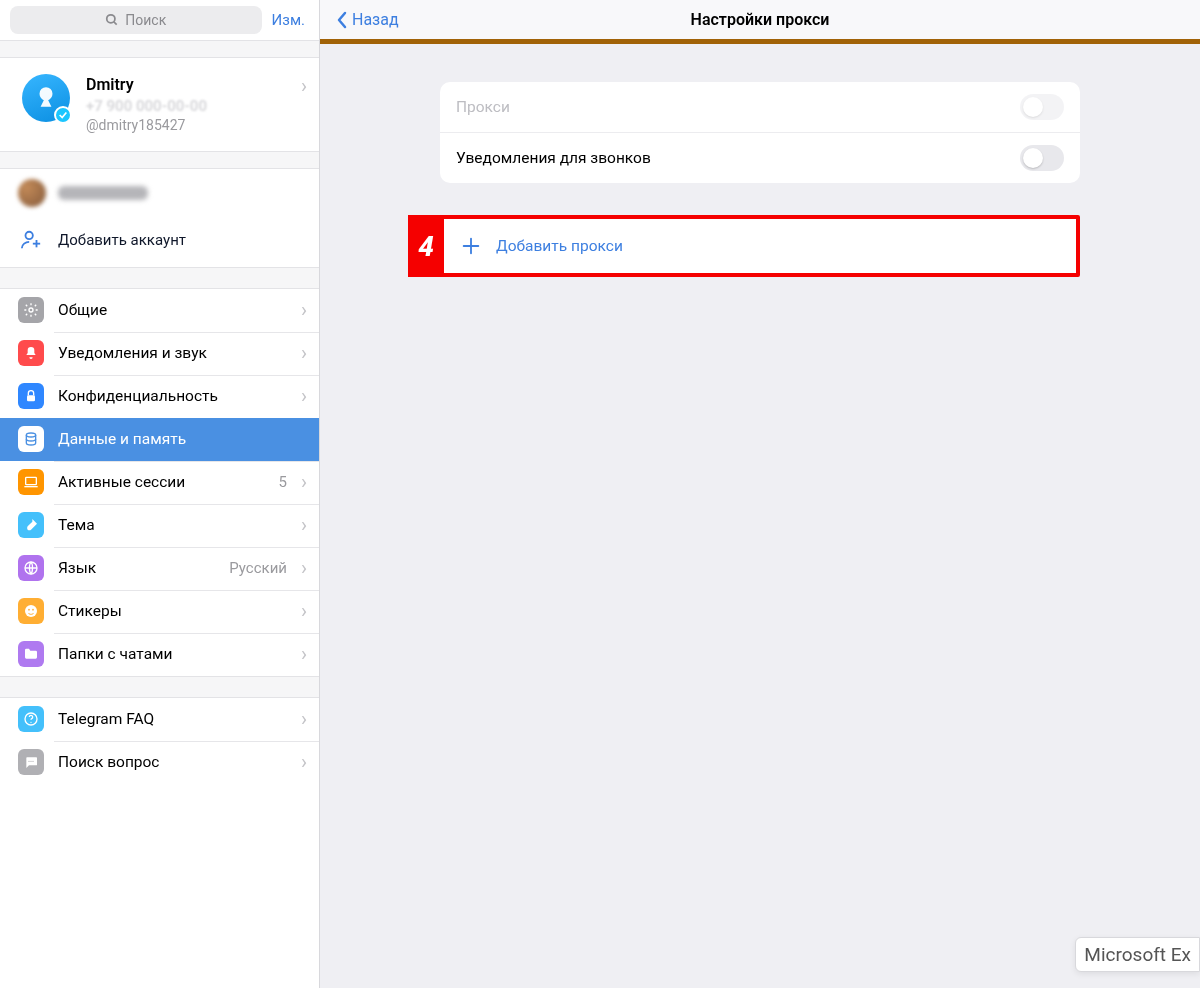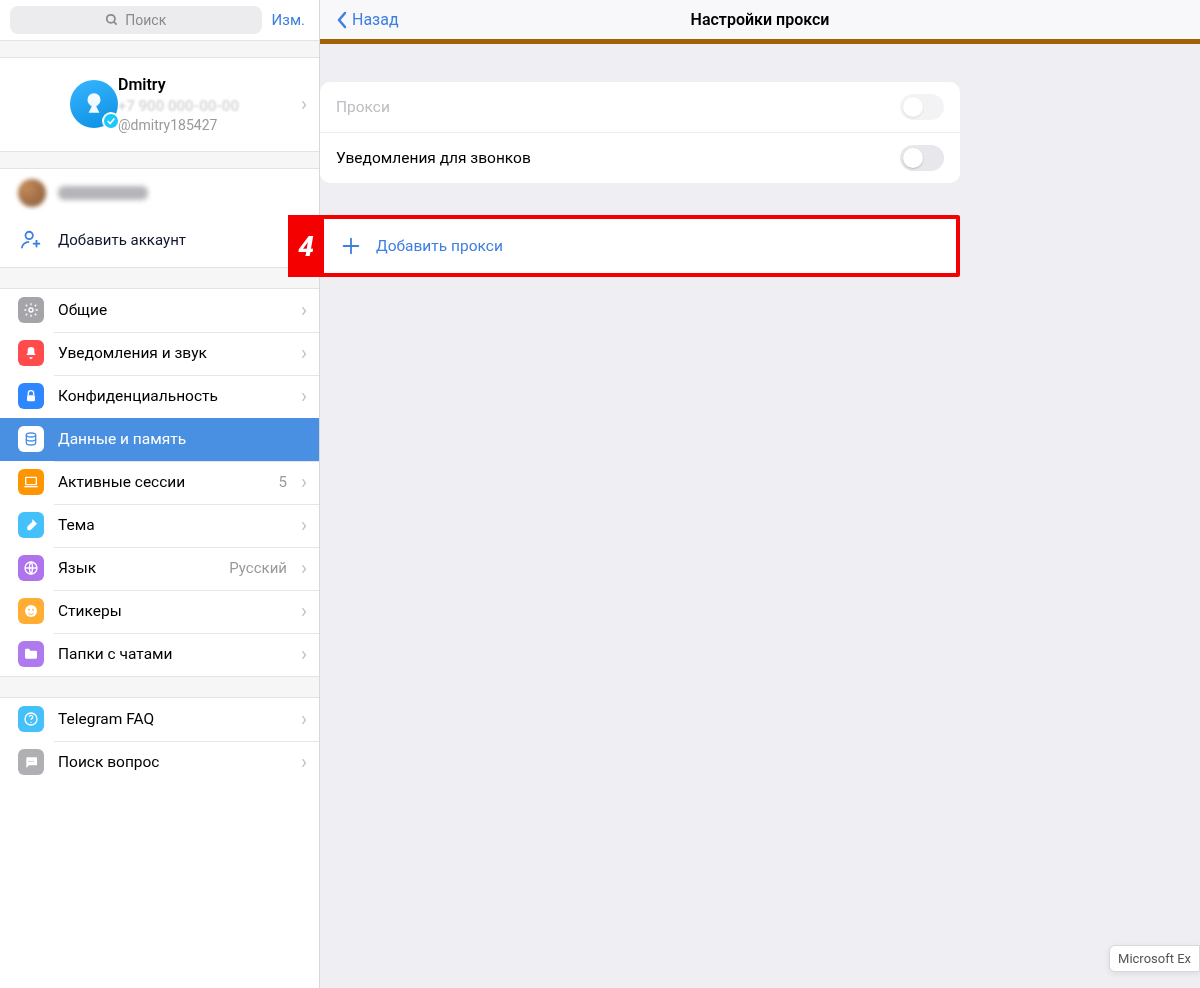--- a/index.html
+++ b/index.html
@@ -32,24 +32,23 @@
     background: #ececee;
     border-radius: 8px;
     color: #8a8a8e;
     font-size: 14px;
   }
   .edit-link { color: #3d7fe0; font-size: 15px; cursor: pointer; }
   .section-gap { height: 22px; background: #f6f6f7; border-top:1px solid #e3e3e6; border-bottom:1px solid #e3e3e6;}
   .section-gap.small { height: 18px; }
 
   .profile {
-    display: flex; align-items: center; gap: 0;
+    display: flex; gap: 16px;
     padding: 16px 12px 16px 22px;
     background: #fff;
-    margin-left: 48px;
   }
   .avatar {
     width: 48px; height: 48px; border-radius: 50%;
     background: linear-gradient(160deg,#37b6ff 0%,#0b8fe2 100%);
     display:flex; align-items:center; justify-content:center;
     position: relative;
     flex-shrink: 0;
   }
   .avatar svg { width:26px; height:26px; }
   .avatar-badge { position:absolute; bottom:-2px; right:-2px; width:18px; height:18px; border-radius:50%;
@@ -106,21 +105,21 @@
   .add-account .plus-badge {
     width:26px; height:26px; display:flex; align-items:center; justify-content:center; color:#3d7fe0;
   }
 
   
   .main { flex:1; display:flex; flex-direction:column; background:#efeff3; }
   .topbar { height:44px; display:flex; align-items:center; justify-content:space-between;
     padding:0 16px; background:#f8f8fa; border-bottom:5px solid #a16207; position:relative;}
   .back-btn { display:flex; align-items:center; gap:4px; color:#3d7fe0; font-size:16px; cursor:pointer;}
   .title { position:absolute; left:0; right:0; text-align:center; font-weight:600; font-size:16px; color:#000; pointer-events:none;}
-  .content { padding: 38px 0 0 0; display:flex; flex-direction:column; }
+  .content { padding: 38px 0 0 0; display:flex; flex-direction:column; align-items:center; }
 
   .card { width: 640px; background:#fff; border-radius:10px; overflow:hidden; }
   .card-row { display:flex; align-items:center; justify-content:space-between;
     padding:12px 16px; font-size:15.5px; }
   .card-row + .card-row { border-top:1px solid #ececef; }
   .card-row .txt-disabled { color:#bdbdc2; }
   .toggle {
     width:44px; height:26px; border-radius:13px; background:#e8e8ec; position:relative;
   }
   .toggle::after { content:""; position:absolute; left:3px; top:3px; width:20px; height:20px;
@@ -139,21 +138,21 @@
   }
   .add-row {
     display:flex; align-items:center; gap:14px; padding:16px 16px;
     color:#3d7fe0; font-size:15.5px;
   }
   .add-row svg { width:22px; height:22px; }
 
   .ms-tip {
     position:absolute; right:0; bottom:16px;
     background:#fff; border:1px solid #d8d8dc; border-radius:6px 0 0 6px;
-    padding:5px 8px; font-size:13px; color:#555; box-shadow:0 2px 6px rgba(0,0,0,.08);
+    padding:5px 8px; font-size:19px; color:#555; box-shadow:0 2px 6px rgba(0,0,0,.08);
   }
   .ms-tip::after {
     content:""; position:absolute; bottom:-7px; right:16px;
     border:7px solid transparent; border-top-color:#fff;
   }
 </style>
 </head>
 <body>
 
 <div class="sidebar">

